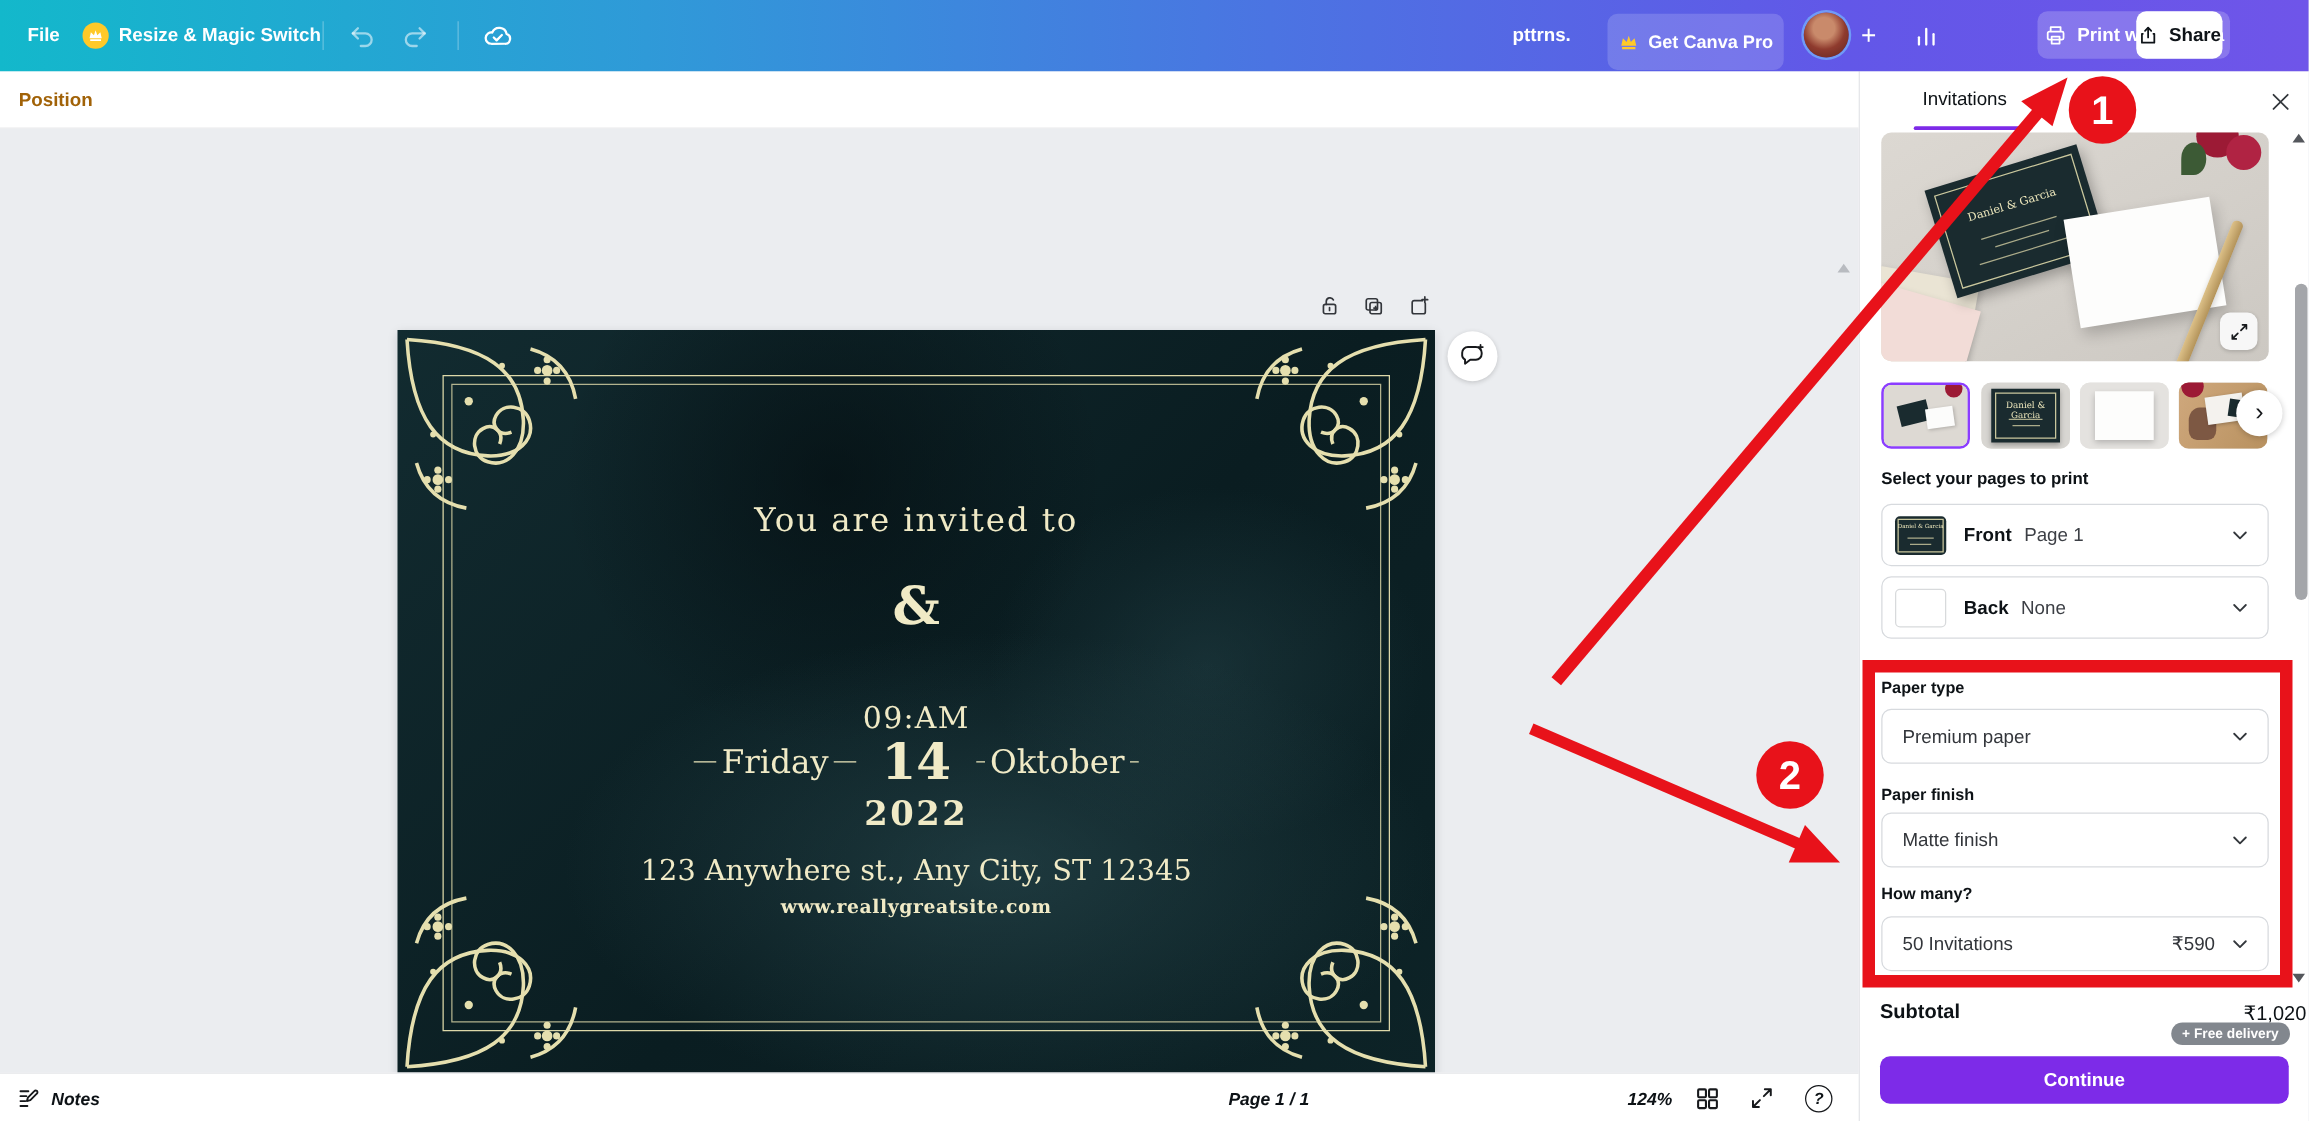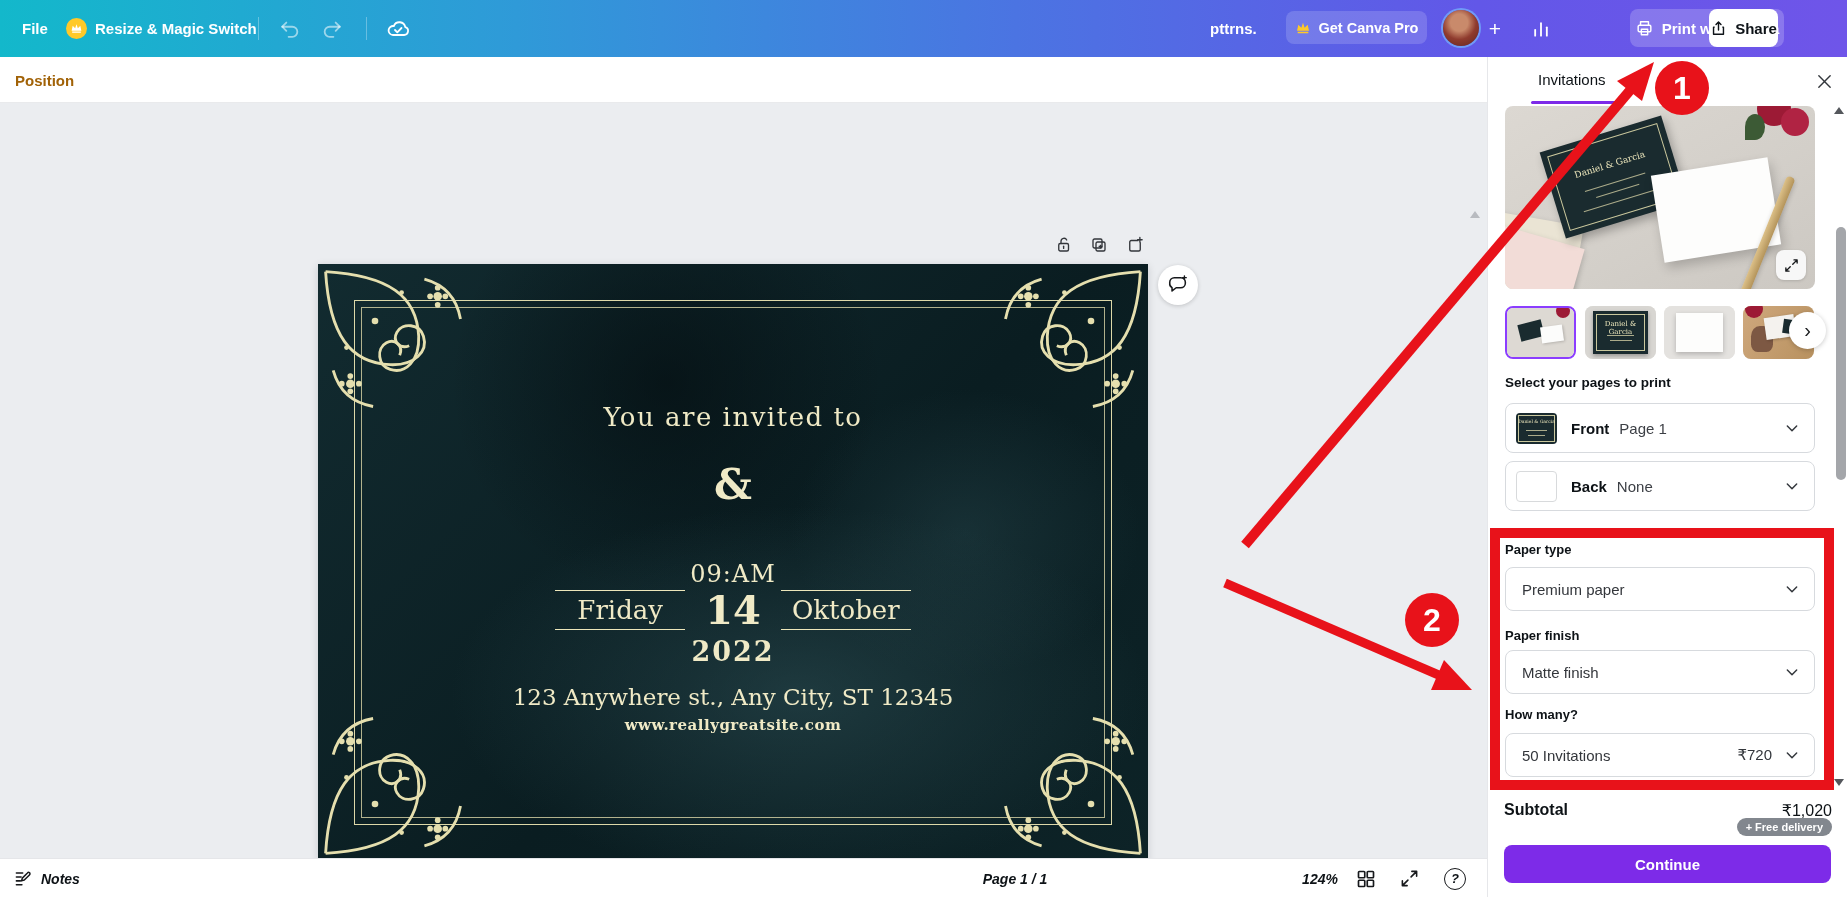--- a/index.html
+++ b/index.html
@@ -40,21 +40,21 @@
   .frame2 { position:absolute; inset:43px; border:1px solid rgba(233,227,176,.75); }
   .orn { position:absolute; width:152px; height:152px; }
   .orn.tr { right:0; transform:scaleX(-1); }
   .orn.bl { bottom:0; transform:scaleY(-1); }
   .orn.br { right:0; bottom:0; transform:scale(-1,-1); }
   .inv-text { position:absolute; left:0; width:100%; text-align:center; color:#f0eac6; font-family:"DejaVu Serif",serif; }
   .names-row { position:absolute; left:0; top:196px; width:100%; display:flex; align-items:center; justify-content:center; gap:28px;
     color:#f0eac6; font-family:"DejaVu Serif",serif; }
   .date-row { position:absolute; left:0; top:322px; width:100%; display:flex; align-items:center; justify-content:center; gap:20px;
     color:#f0eac6; font-family:"DejaVu Serif",serif; }
-  .date-col { display:flex; flex-direction:column; align-items:center; gap:4px; width:130px; }
+  .date-col { display:flex; flex-direction:row; align-items:center; gap:4px; width:130px; }
   .date-line { width:100%; height:0; border-top:1.6px solid #ece6ba; }
 
   .addpage-bar { left:318px; top:779px; width:830px; height:36px; background:#e2e4e8; border-radius:6px;
     display:flex; align-items:center; justify-content:center; font-size:13.5px; font-weight:600; color:#17191c; }
   .sparkle-btn { left:1420px; top:790px; width:45px; height:45px; border-radius:50%;
     background:linear-gradient(#fff,#fff) padding-box, linear-gradient(135deg,#2bc6e8,#4e6ee8 55%,#8a46e8) border-box;
     border:2.5px solid transparent; display:flex; align-items:center; justify-content:center; box-shadow:0 1px 5px rgba(0,0,0,.12); z-index:6; }
   .scroll-tri { position:absolute; width:0; height:0; }
 
   
@@ -93,21 +93,21 @@
 
   .sec-label { position:absolute; left:17px; font-size:13px; font-weight:700; color:#0d1216; }
   .select-box { position:absolute; left:17px; width:310px; border:1px solid #d7dade; border-radius:8px;
     background:#fff; display:flex; align-items:center; }
   .page-mini { width:41px; height:31px; border-radius:4px; margin:0 14px 0 10px; position:relative; overflow:hidden; }
   .chev { position:absolute; right:14px; top:50%; transform:translateY(-50%); }
   .box-label { font-size:15px; font-weight:700; color:#0d1216; margin-right:10px; }
   .box-value { font-size:15px; color:#3c3f45; }
 
   .subtotal-label { left:16px; top:744px; font-size:16px; font-weight:700; color:#0d1216; }
-  .subtotal-value { right:15px; top:744px; font-size:16px; font-weight:500; color:#0d1216; }
+  .subtotal-value { right:2px; top:744px; font-size:16px; font-weight:500; color:#0d1216; }
   .free-pill { right:15px; top:761px; height:18px; padding:0 9px; background:#82878e; border-radius:9px;
     display:flex; align-items:center; font-size:11px; font-weight:700; color:#fff; }
   .continue-btn { left:16px; top:788px; width:327px; height:38px; background:#7d2be8; border-radius:8px;
     display:flex; align-items:center; justify-content:center; color:#fff; font-size:15px; font-weight:700; }
 
   .pscroll-thumb { left:348px; top:170px; width:10px; height:253px; background:#a4a6aa; border-radius:5px; }
 
   
   .anno-rect { left:1490px; top:528px; width:344px; height:262px; border:10px solid #e8121a; z-index:55; }
   .anno-circle { width:54px; height:54px; border-radius:50%; background:#e8121a; color:#fff; display:flex;
@@ -146,21 +146,21 @@
   <div class="tb-iconbtn" style="left:381px;">
     <svg width="24" height="24" viewBox="0 0 24 24" fill="none" stroke="#fff" stroke-width="1.8" stroke-linecap="round" stroke-linejoin="round">
         <path d="M7 18 a4.5 4.5 0 1 1 .8 -8.94 A6 6 0 0 1 19.3 10.2 A4 4 0 0 1 18 18 Z"></path>
         <path d="M9 13 l2.3 2.3 L15.5 11"></path>
       </svg>
   </div>
 
   <div class="tb-item" style="left:1210px;font-weight:700;">
     <span>pttrns.</span>
   </div>
-  <div class="pill-btn" style="left:1286px;top:11px;width:141px;height:33px;background:rgba(255,255,255,.16);font-size:14.5px;">
+  <div class="pill-btn" style="left:1286px;top:11px;width:141px;height:45px;background:rgba(255,255,255,.16);font-size:14.5px;">
     <svg width="16" height="16" viewBox="0 0 24 24">
         <path d="M3 16 L5 7 L9.5 11.5 L12 4 L14.5 11.5 L19 7 L21 16 Z M4 17.5 h16 v2.5 h-16 z" fill="#ffc928"></path>
       </svg>
     <span>Get Canva Pro</span>
   </div>
   <div class="avatar"></div>
   <div class="tb-item" style="left:1482px;width:26px;justify-content:center;font-size:21px;font-weight:400;">
     <span>+</span>
   </div>
   <div class="tb-iconbtn" style="left:1524px;">
@@ -487,21 +487,21 @@
     <svg class="chev" width="16" height="16" viewBox="0 0 24 24" fill="none" stroke="#33373c" stroke-width="2.2" stroke-linecap="round" stroke-linejoin="round">
         <path d="M5 9 L12 16 L19 9"></path>
       </svg>
   </div>
 
   <div class="sec-label" style="top:650px;">
     <span>How many?</span>
   </div>
   <div class="select-box" style="top:676px;height:44px;padding-left:16px;">
     <span class="box-value" style="color:#33363b;">50 Invitations</span>
-    <span class="box-value" style="position:absolute;right:42px;color:#33363b;">₹720</span>
+    <span class="box-value" style="position:absolute;right:42px;color:#33363b;">₹590</span>
     <svg class="chev" width="16" height="16" viewBox="0 0 24 24" fill="none" stroke="#33373c" stroke-width="2.2" stroke-linecap="round" stroke-linejoin="round">
         <path d="M5 9 L12 16 L19 9"></path>
       </svg>
   </div>
 
   <div class="rel subtotal-label">
     <span>Subtotal</span>
   </div>
   <div class="rel subtotal-value">
     <span>₹1,020</span>

